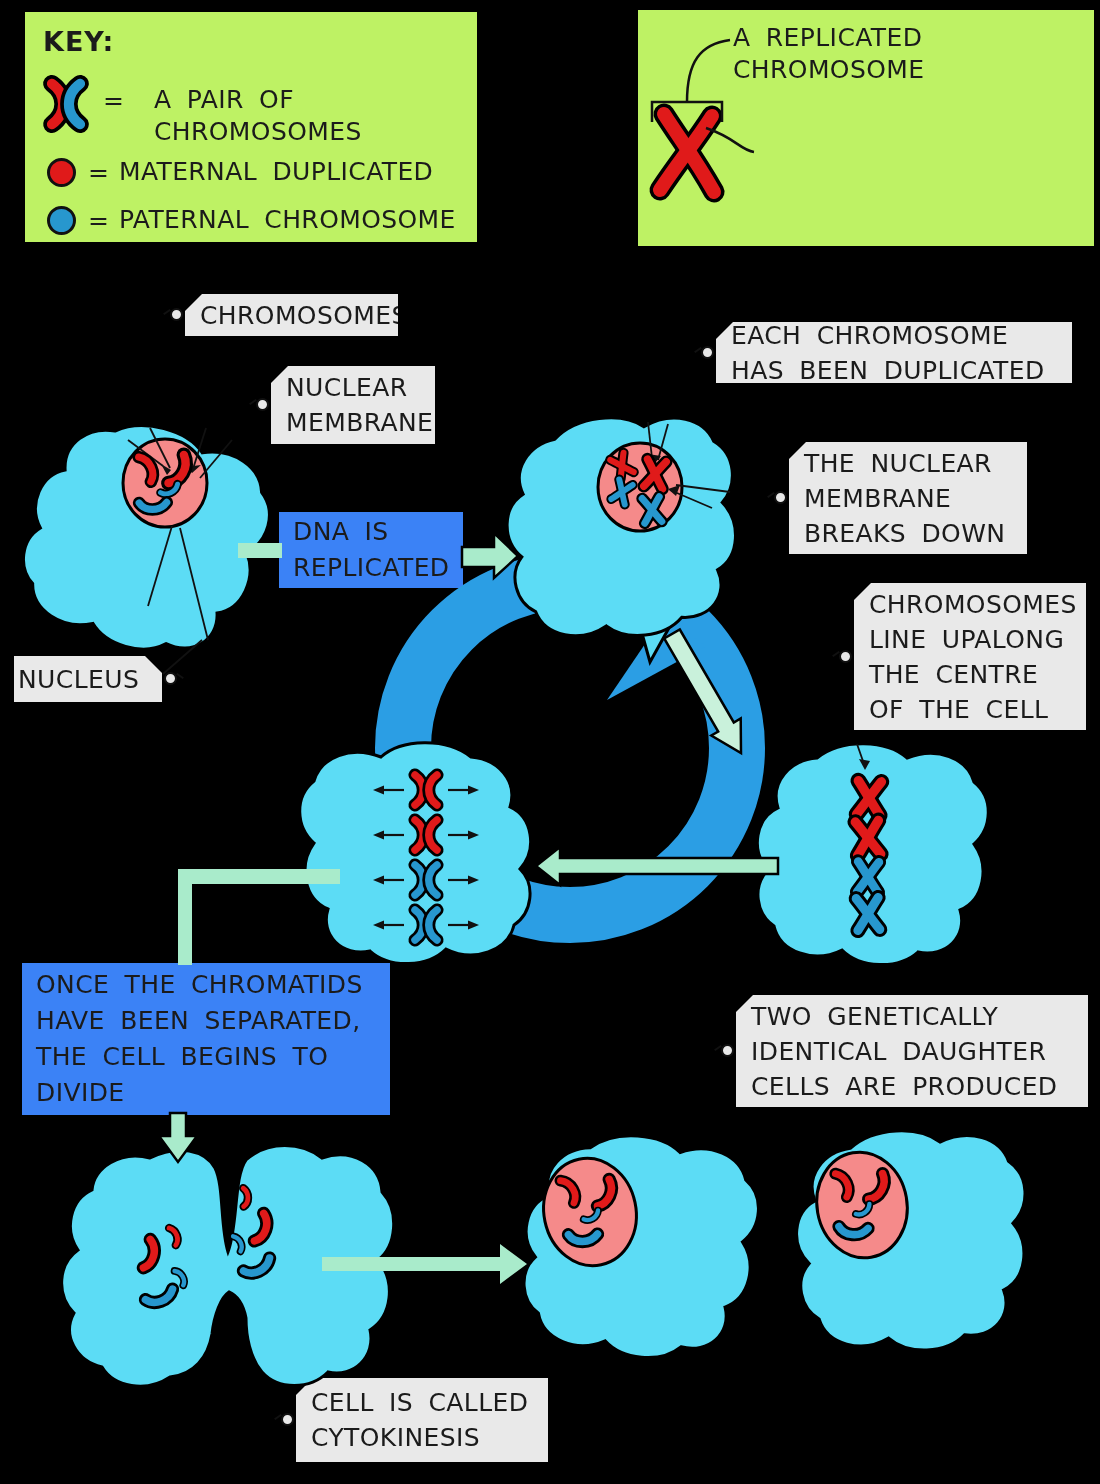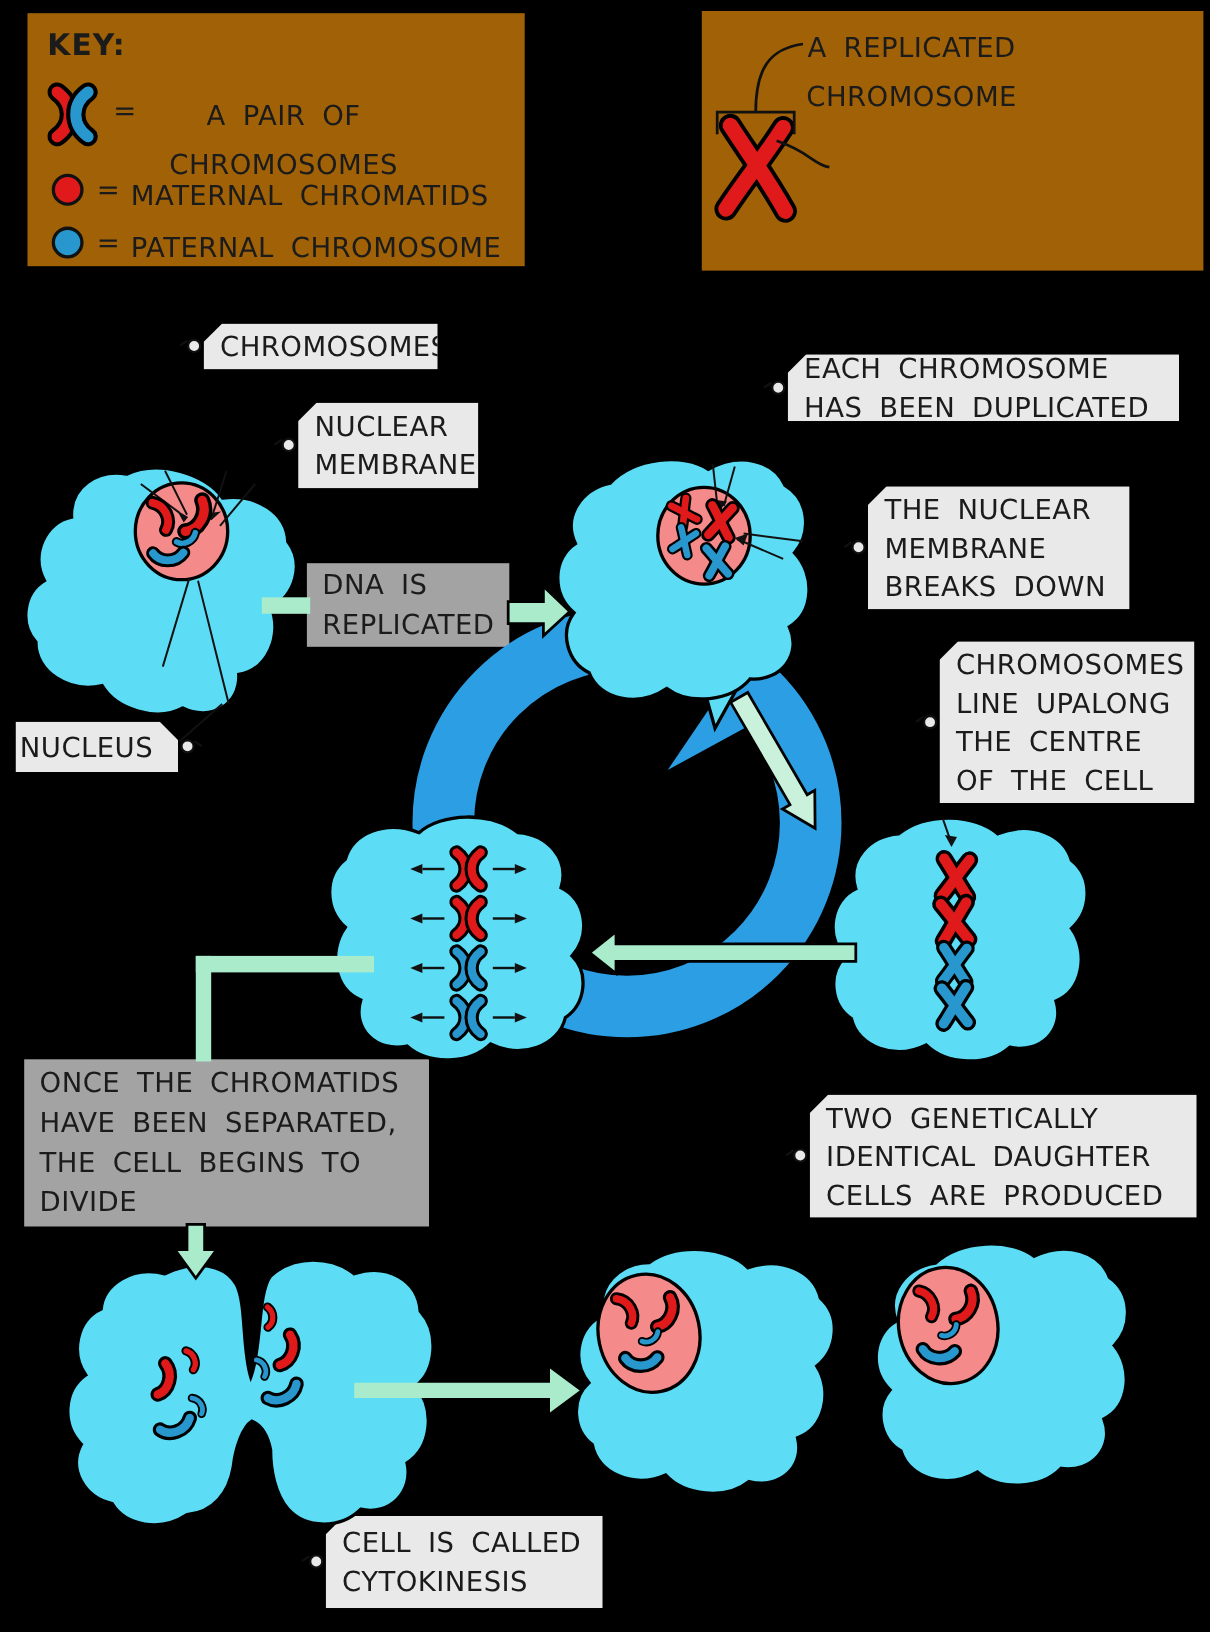--- a/index.html
+++ b/index.html
@@ -17,26 +17,26 @@
   }
   .tagwrap.r .tagbox{clip-path:polygon(0 0,calc(100% - 17px) 0,100% 17px,100% 100%,0 100%);padding:2px 14px 2px 4px;}
   .eyelet{
     position:absolute;left:-15px;top:50%;margin-top:-7px;width:9px;height:9px;
     border:2.5px solid #111;border-radius:50%;background:#E9E9E9;
   }
   .eyelet::after{content:"";position:absolute;width:8px;height:2px;background:#111;left:-9px;top:1px;transform:rotate(-35deg);}
   .tagwrap.r .eyelet{left:auto;right:-15px;}
   .tagwrap.r .eyelet::after{left:auto;right:-9px;transform:rotate(35deg);}
   .greenbox{
-    position:absolute;background:#a3a3a3;display:flex;align-items:center;
+    position:absolute;background:#3b82f6;display:flex;align-items:center;
     white-space:pre-line;font-size:25px;line-height:36px;letter-spacing:.4px;word-spacing:7px;
     padding:4px 14px;box-sizing:border-box;
   }
-  .panel{position:absolute;background:#a16207;}
-  .panel .ptext{position:absolute;white-space:pre-line;font-size:25px;line-height:44px;letter-spacing:.4px;word-spacing:7px;text-align:center;}
+  .panel{position:absolute;background:#bef264;}
+  .panel .ptext{position:absolute;white-space:pre-line;font-size:25px;line-height:32px;letter-spacing:.4px;word-spacing:7px;}
   .ktitle{position:absolute;font-weight:bold;font-size:27px;letter-spacing:1px;}
   .krow{position:absolute;display:flex;align-items:flex-start;}
   .keq{font-size:25px;line-height:34px;margin:0 10px 0 12px;}
   .kdot{width:29px;height:29px;border-radius:50%;border:3px solid #111;box-sizing:border-box;margin-top:2px;}
   svg.scene{position:absolute;left:0;top:0;display:block;}
 </style>
 </head>
 <body>
 
 <div class="panel" style="left:25px;top:12px;width:452px;height:230px;">
@@ -46,21 +46,21 @@
       <use href="#chev" color="#E01A1A" transform="translate(17,36) scale(1.35)"></use>
       <use href="#chev" color="#2797CE" transform="translate(37,36) scale(-1.35,1.35)"></use>
     </svg>
     <span class="keq" style="margin-top:16px;">=</span>
     <span class="ptext" style="position:static;margin-top:16px;margin-left:20px;">A PAIR OF
 CHROMOSOMES</span>
   </div>
   <div class="krow" style="left:22px;top:144px;">
     <span class="kdot" style="background:#E01A1A;"></span>
     <span class="keq">=</span>
-    <span class="ptext" style="position:static;">MATERNAL CHROMATIDS</span>
+    <span class="ptext" style="position:static;">MATERNAL DUPLICATED</span>
   </div>
   <div class="krow" style="left:22px;top:192px;">
     <span class="kdot" style="background:#2797CE;"></span>
     <span class="keq">=</span>
     <span class="ptext" style="position:static;">PATERNAL CHROMOSOME</span>
   </div>
 </div>
 
 <div class="panel" style="left:638px;top:10px;width:456px;height:236px;">
   <div class="ptext" style="left:95px;top:12px;">A REPLICATED

